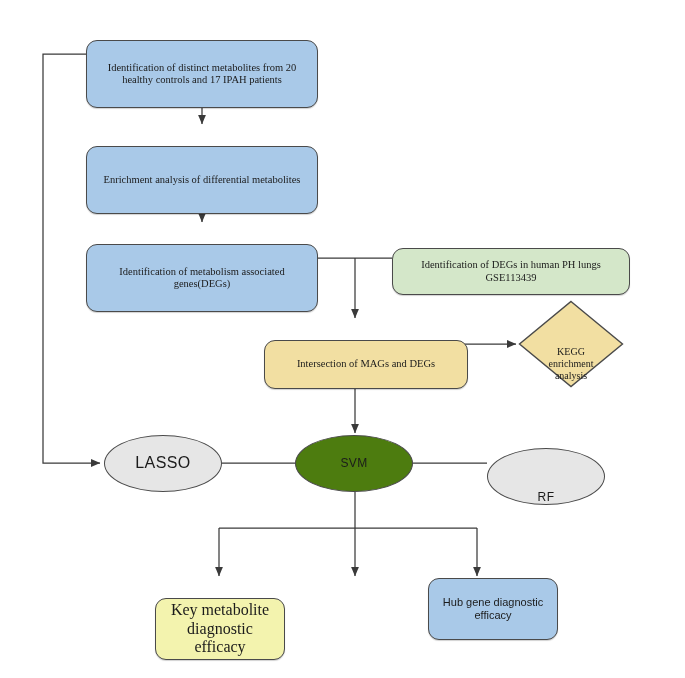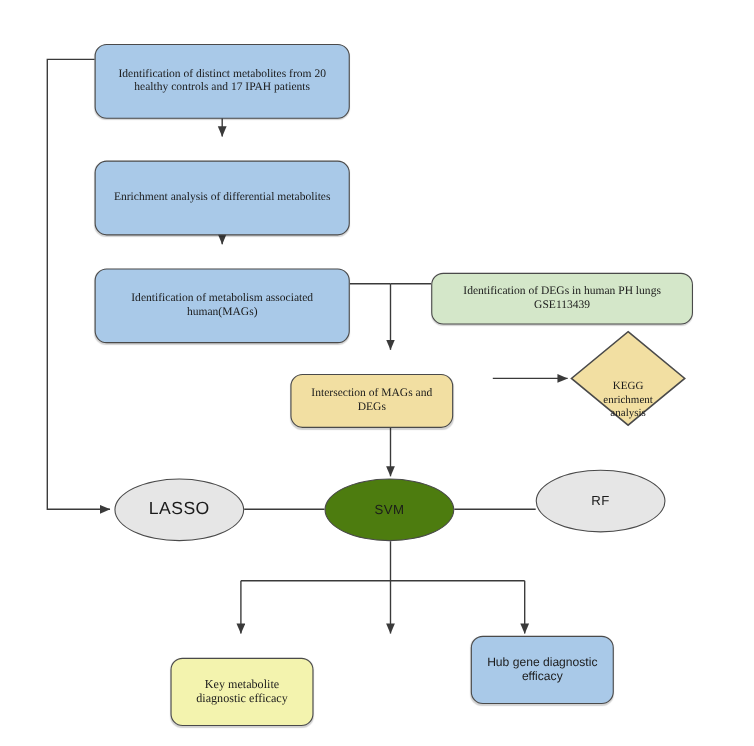--- a/index.html
+++ b/index.html
@@ -118,54 +118,54 @@
     <span class="txt">Identification of distinct metabolites from 20
 healthy controls and 17 IPAH patients</span>
   </div>
 
   <div class="node rect serif" id="n-enrichment-analysis" style="left: 86px; top: 126px; width: 232px; height: 68px; background: rgb(169, 201, 232); font-size: 10.5px; text-align: center;">
     <span class="txt">Enrichment analysis of differential metabolites</span>
   </div>
 
   <div class="node rect serif" id="n-metabolism-associated-genes" style="left: 86px; top: 224px; width: 232px; height: 68px; background: rgb(169, 201, 232); font-size: 10.5px;">
     <span class="txt">Identification of metabolism associated
-human(MAGs)</span>
+genes(DEGs)</span>
   </div>
 
   <div class="node rect serif" id="n-degs-human-ph-lungs" style="left: 392px; top: 228px; width: 238px; height: 47px; background: rgb(212, 231, 201); font-size: 10.5px;">
     <span class="txt">Identification of DEGs in human PH lungs
 GSE113439</span>
   </div>
 
-  <div class="node rect serif" id="n-intersection-mags-degs" style="left: 264px; top: 320px; width: 148px; height: 49px; background: rgb(242, 223, 162); font-size: 10.5px; border-radius: 11px;">
+  <div class="node rect serif" id="n-intersection-mags-degs" style="left: 264px; top: 320px; width: 204px; height: 49px; background: rgb(242, 223, 162); font-size: 10.5px; border-radius: 11px;">
     <span class="txt">Intersection of MAGs and DEGs</span>
   </div>
 
   <div class="diamond-wrap" id="n-kegg-enrichment-analysis" style="left: 518px; top: 300px; width: 106px; height: 88px;">
     <svg class="diamond-shape" viewBox="0 0 106 88" preserveAspectRatio="none">
       <polygon points="53,1.5 104.5,44 53,86.5 1.5,44" fill="#f2dfa2" stroke="#4a4a4a" stroke-width="1.4"></polygon>
     </svg>
     <div class="diamond-label serif" style="font-size:10px;">KEGG
 enrichment
 analysis</div>
   </div>
 
   <div class="node ellipse" id="n-lasso" style="left: 104px; top: 435px; width: 118px; height: 57px; background: rgb(230, 230, 230); font-size: 16px;">
     <span class="txt">LASSO</span>
   </div>
 
   <div class="node ellipse" id="n-svm" style="left: 295px; top: 435px; width: 118px; height: 57px; background: #4d7c0f; font-size: 12px;">
     <span class="txt">SVM</span>
   </div>
 
-  <div class="node ellipse" id="n-rf" style="left: 487px; top: 427px; width: 118px; height: 57px; background: rgb(230, 230, 230); font-size: 12px;">
+  <div class="node ellipse" id="n-rf" style="left: 487px; top: 448px; width: 118px; height: 57px; background: rgb(230, 230, 230); font-size: 12px; align-items: flex-end;">
     <span class="txt">RF</span>
   </div>
 
-  <div class="node rect serif" id="n-key-metabolite-diagnostic-efficacy" style="left: 155px; top: 578px; width: 130px; height: 62px; background: rgb(243, 243, 174); font-size: 11px;">
+  <div class="node rect serif" id="n-key-metabolite-diagnostic-efficacy" style="left: 155px; top: 578px; width: 130px; height: 62px; background: rgb(243, 243, 174); font-size: 16px;">
     <span class="txt">Key metabolite
 diagnostic efficacy</span>
   </div>
 
 
   <div class="node rect sans" id="n-hub-gene-diagnostic-efficacy" style="left: 428px; top: 578px; width: 130px; height: 62px; background: rgb(169, 201, 232); font-size: 11px;">
     <span class="txt">Hub gene diagnostic
 efficacy</span>
   </div>
 

